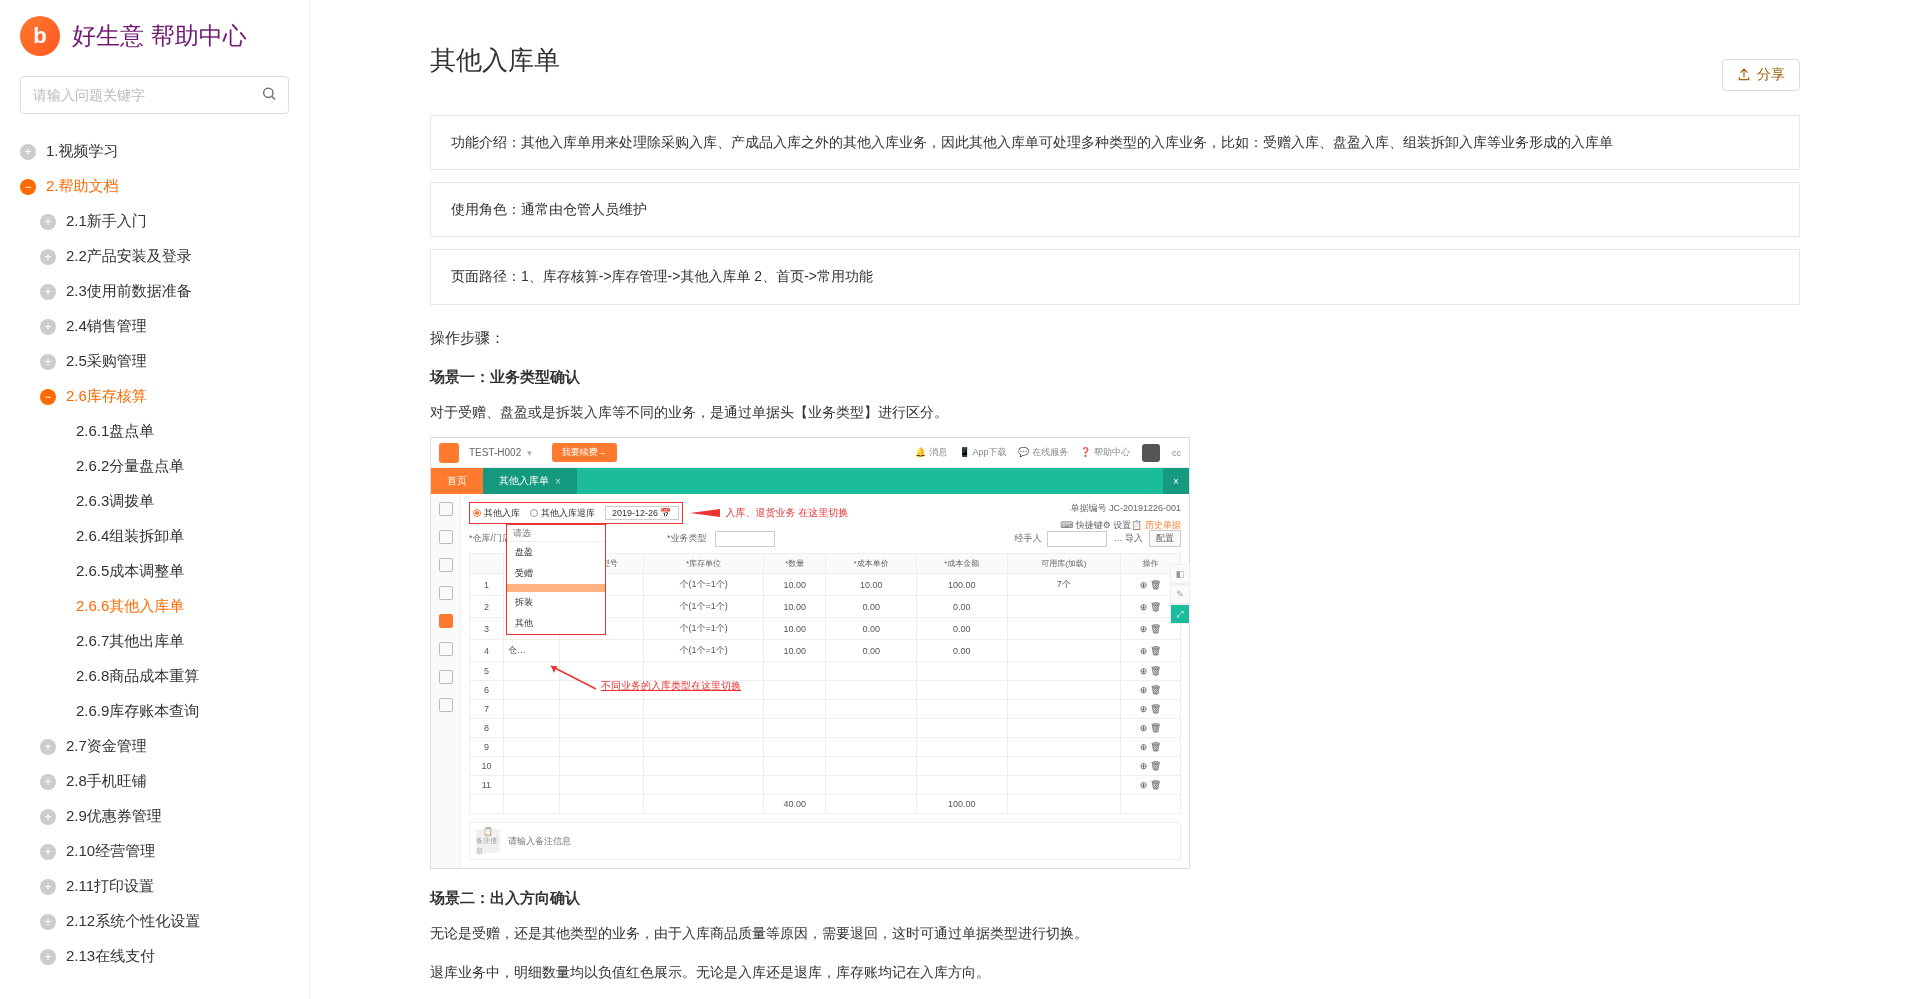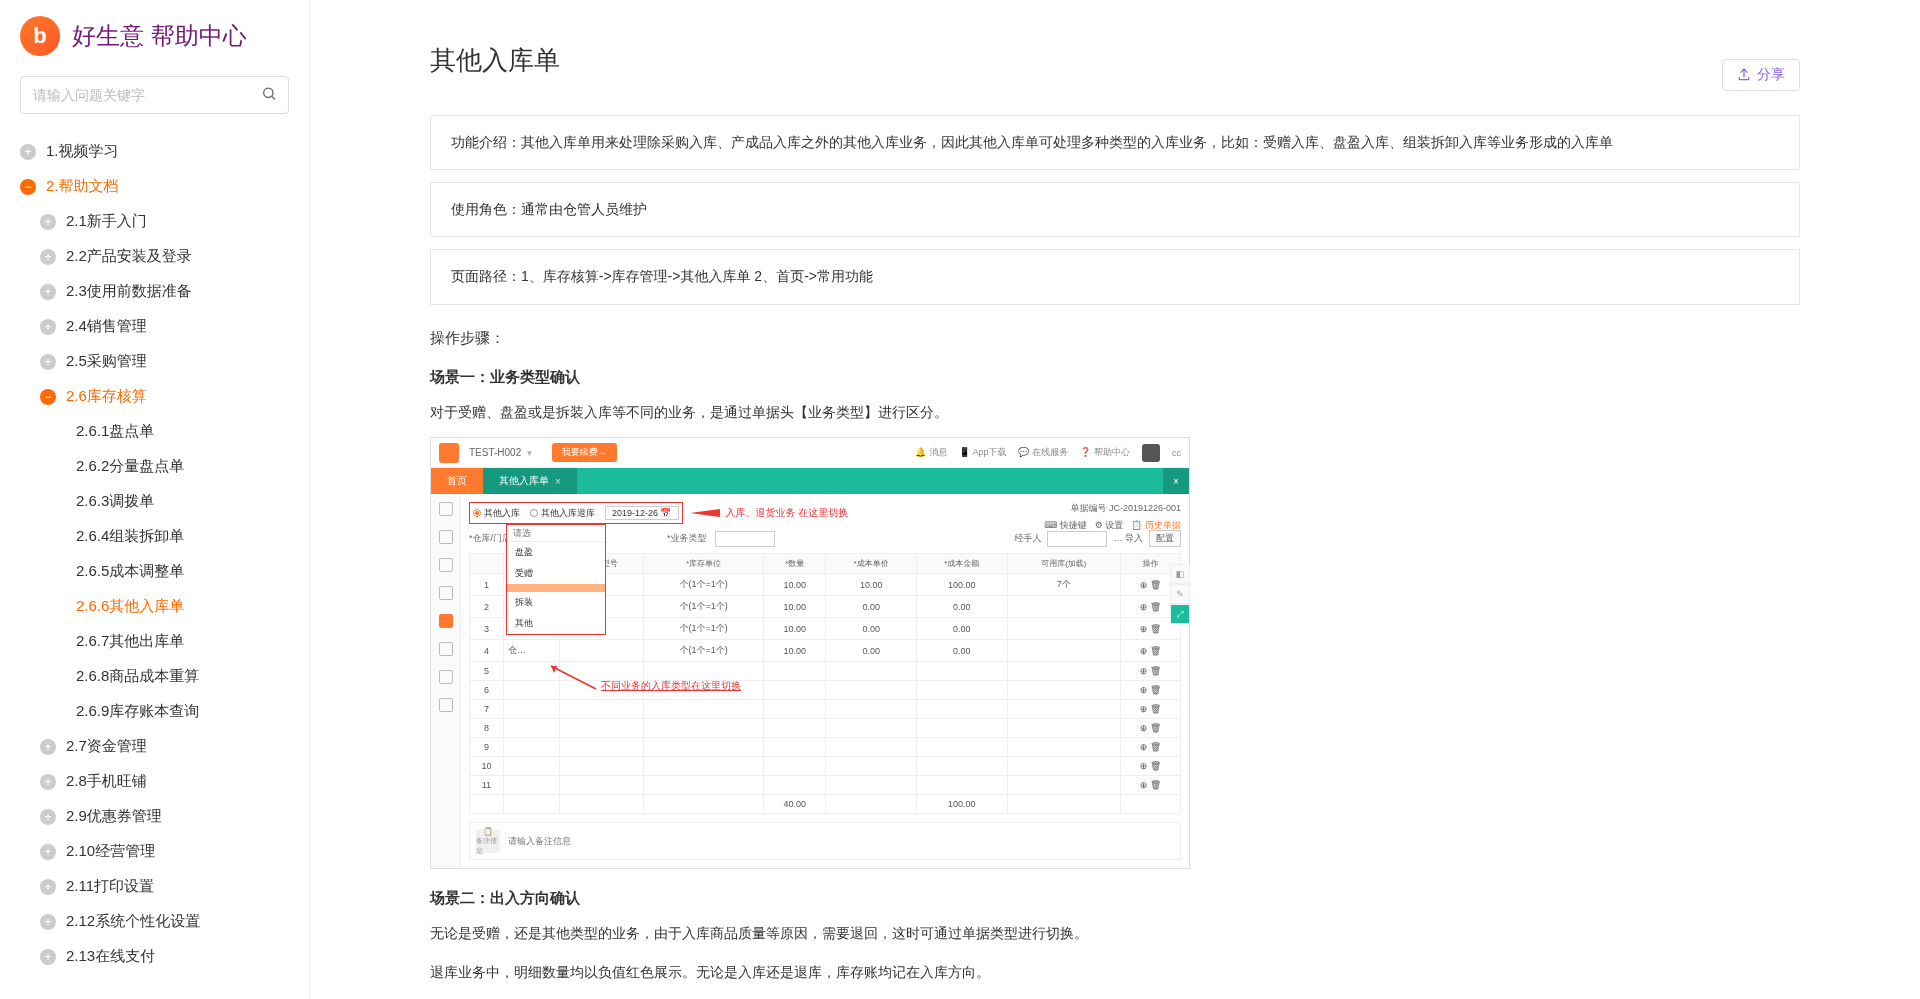--- a/index.html
+++ b/index.html
@@ -24,21 +24,21 @@
     .nav-item.level-1 { padding-left: 20px; }
     .nav-item.level-2 { padding-left: 56px; }
     .nav-item.active { color: #ff6a00; }
     .expand-icon { width: 16px; height: 16px; border-radius: 50%; background: #ccc; color: #fff; display: inline-flex; align-items: center; justify-content: center; font-size: 12px; margin-right: 10px; flex-shrink: 0; line-height: 1; }
     .expand-icon.expanded { background: #ff6a00; }
     
     
     .main { flex: 1; padding: 30px 120px 30px 120px; }
     .page-header { display: flex; justify-content: space-between; align-items: center; margin-bottom: 24px; }
     .page-title { font-size: 26px; font-weight: 500; }
-    .share-btn { border: 1px solid #ddd; background: #fff; padding: 6px 14px; border-radius: 4px; cursor: pointer; font-size: 14px; display: flex; align-items: center; gap: 6px; color: #8b5cf6; margin-top: 29px; }
+    .share-btn { border: 1px solid #ddd; background: #fff; padding: 6px 14px; border-radius: 4px; cursor: pointer; font-size: 14px; display: flex; align-items: center; gap: 6px; color: #a16207; margin-top: 29px; }
     
     .info-box { border: 1px solid #e8e8e8; padding: 14px 20px; margin-bottom: 12px; font-size: 14px; line-height: 1.8; background: #fff; }
     .info-label { font-weight: 500; }
     
     .content-section { margin-top: 24px; }
     .section-label { font-size: 15px; margin-bottom: 16px; }
     .scenario-title { font-size: 15px; font-weight: 600; margin-bottom: 12px; margin-top: 20px; }
     .scenario-desc { font-size: 14px; margin-bottom: 12px; line-height: 1.9; }
     
     
@@ -65,21 +65,21 @@
     .app-content { flex: 1; padding: 8px; position: relative; }
     .red-box { border: 1.5px solid #e33; padding: 3px; }
     .type-toggle-row { display: flex; align-items: center; gap: 10px; font-size: 9px; position: relative; }
     .radio-opt { display: flex; align-items: center; gap: 3px; }
     .radio-dot { width: 8px; height: 8px; border: 1px solid #999; border-radius: 50%; display: inline-block; }
     .radio-dot.on { border-color: #ff7a2e; background: radial-gradient(#ff7a2e 40%, #fff 45%); }
     .date-field { border: 1px solid #ccc; padding: 1px 6px; font-size: 9px; }
     .red-arrow-right { width: 0; height: 0; border-top: 4px solid transparent; border-bottom: 4px solid transparent; border-right: 30px solid #e33; display: inline-block; }
     .red-text { color: #e33; font-size: 10px; }
     .doc-no-area { position: absolute; right: 8px; top: 8px; text-align: right; font-size: 9px; color: #666; }
-    .doc-no-links { display: flex; gap: 8px; margin-top: 4px; justify-content: flex-end; }
+    .doc-no-links { display: flex; gap: 0; margin-top: 4px; justify-content: flex-end; }
     .lnk-orange { color: #ff7a2e; }
     
     .filter-row { display: flex; align-items: center; gap: 8px; margin-top: 6px; font-size: 9px; color: #666; }
     .filter-input { border: 1px solid #ccc; width: 60px; height: 16px; }
     .filter-right { margin-left: auto; display: flex; gap: 6px; align-items: center; }
     .btn-gray-sm { border: 1px solid #ccc; padding: 1px 6px; font-size: 9px; background: #fafafa; }
     
     .dropdown-box { position: absolute; left: 45px; top: 30px; width: 100px; background: #fff; border: 1.5px solid #e33; z-index: 10; }
     .dropdown-input { width: 100%; border: none; border-bottom: 1px solid #eee; padding: 3px 6px; font-size: 9px; outline: none; }
     .dropdown-item { padding: 4px 8px; font-size: 9px; }

